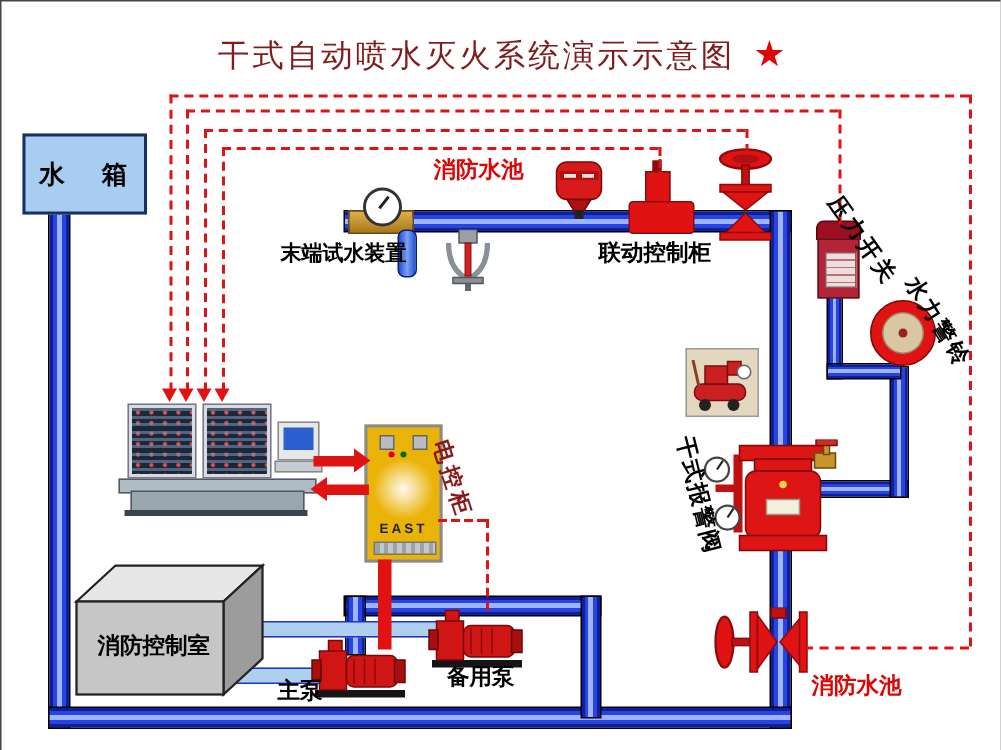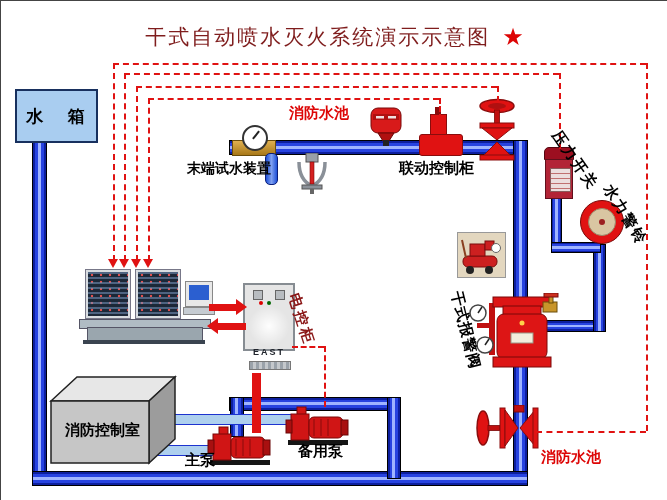--- a/index.html
+++ b/index.html
@@ -29,21 +29,21 @@
   
   #tank{position:absolute;left:14px;top:88px;width:83px;height:54px;background:#a9cdf0;border:2px solid #18305e;
         display:flex;align-items:center;justify-content:center;font-weight:bold;font-size:17px;letter-spacing:10px;color:#000;padding-left:8px;box-sizing:border-box;}
   
   .rack{position:absolute;width:46px;height:50px;background:#d8dce0;border:1px solid #778;padding:2px;box-sizing:border-box;}
   .rack-scr{width:100%;height:100%;background:#1c2838;
             background-image:repeating-linear-gradient(to bottom,rgba(120,150,190,.55) 0 2px,transparent 2px 5px),
                              radial-gradient(circle at 4px 3px,#e05050 1.2px,transparent 1.6px);
             background-size:100% 100%,9px 7px;}
   
-  #cabinet{position:absolute;left:242px;top:282px;width:52px;height:68px;background:#e5e5e5;border:2px solid #868c92;box-sizing:border-box;}
+  #cabinet{position:absolute;left:242px;top:282px;width:52px;height:92px;background:#eab308;border:2px solid #868c92;box-sizing:border-box;}
   .cab-sq{position:absolute;width:8px;height:8px;background:#b8bcc0;border:1px solid #666;top:5px;}
   #cab-glare{position:absolute;left:4px;top:20px;width:40px;height:42px;background:radial-gradient(circle,rgba(255,255,255,.95) 0%,rgba(255,255,255,0) 70%);}
   #cab-east{position:absolute;left:0;top:62px;width:100%;text-align:center;font-size:9px;font-weight:bold;letter-spacing:2px;color:#20242c;}
   #cab-vent{position:absolute;left:4px;top:76px;width:40px;height:7px;background:repeating-linear-gradient(to right,#9aa2aa 0 3px,#c4c8cc 3px 6px);border:1px solid #777;}
   
   #press-sw{position:absolute;left:543px;top:146px;width:30px;height:52px;}
   #ps-cap{position:absolute;left:0;top:0;width:30px;height:13px;background:#9c0f20;border:1px solid #550711;border-radius:5px 5px 0 0;box-sizing:border-box;}
   #ps-body{position:absolute;left:1px;top:12px;width:28px;height:40px;background:#b22436;border:1px solid #60101c;box-sizing:border-box;}
   #ps-tag{position:absolute;left:4px;top:8px;width:19px;height:22px;background:#ecdede;border:1px solid #8a5a5a;
           background-image:repeating-linear-gradient(to bottom,transparent 0 4px,#c07070 4px 5px);}

